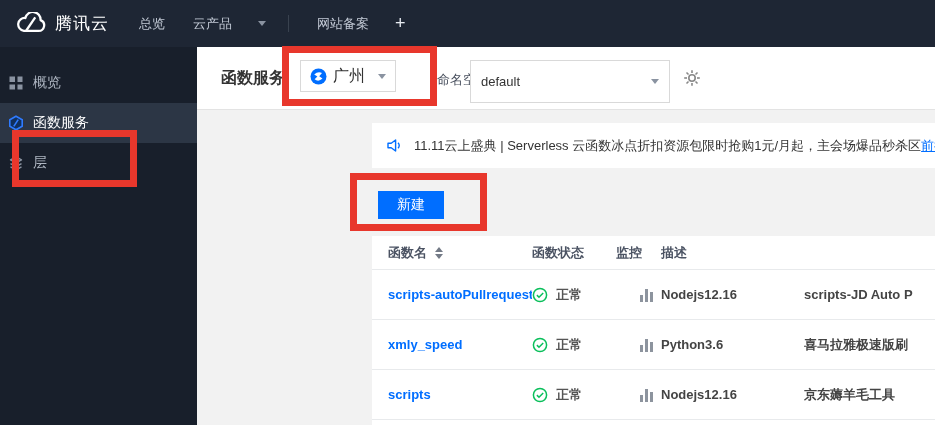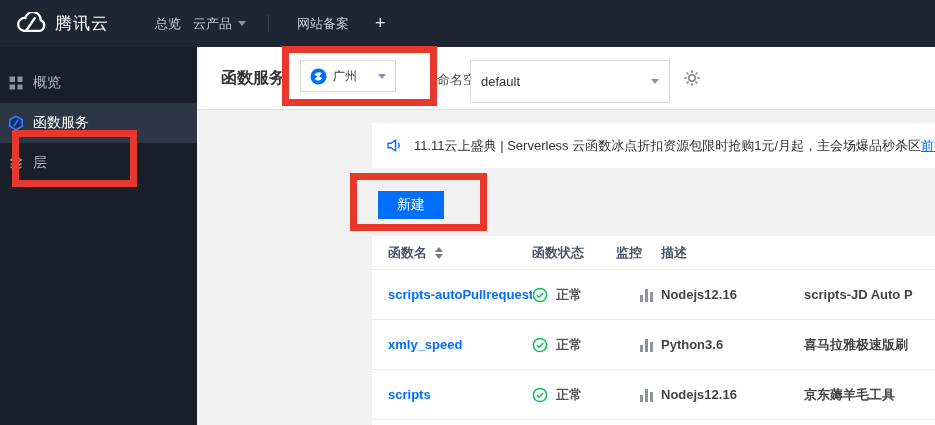--- a/index.html
+++ b/index.html
@@ -8,42 +8,42 @@
     background:#f2f2f2;
     font-family:"Liberation Sans","DejaVu Sans",sans-serif;
     -webkit-font-smoothing:antialiased;
   }
   
   .navbar{position:absolute;left:0;top:0;width:935px;height:47px;background:#1e2634;
     display:flex;align-items:center;color:#cfd5df;font-size:13px;}
   .logo-wrap{display:flex;align-items:flex-start;margin-left:16px;}
   .brand{color:#ffffff;font-size:17px;margin-left:9px;letter-spacing:1px;}
   .nav-item{cursor:pointer;display:flex;align-items:center;color:#c3cad6;}
-  .nav-overview{margin-left:46px;}
-  .nav-products{margin-left:12px;}
+  .nav-overview{margin-left:30px;}
+  .nav-products{margin-left:28px;gap:20px;}
   .caret-dn{width:0;height:0;border-left:4px solid transparent;border-right:4px solid transparent;
     border-top:5px solid #8a93a1;margin-left:6px;}
   .nav-divider{width:1px;height:17px;background:#39424f;margin-left:22px;}
   .nav-beian{margin-left:28px;}
   .nav-plus{margin-left:26px;font-size:18px;color:#e7ebf2;}
   
   .sidebar{position:absolute;left:0;top:47px;width:197px;height:378px;background:#181f2b;}
   .sidebar-title{color:#ffffff;font-size:16px;font-weight:bold;padding:21px 0 0 20px;}
   .side-list{margin-top:16px;}
   .side-item{height:40px;display:flex;align-items:center;padding-left:8px;
     color:#aeb6c2;font-size:14px;cursor:pointer;}
   .side-item .s-icon{width:16px;height:16px;margin-right:9px;display:inline-flex;}
   .side-item.active{background:#2c3645;color:#ffffff;}
   
   .pg-header{position:absolute;left:197px;top:47px;width:738px;height:62px;background:#ffffff;
     border-bottom:1px solid #e3e3e3;}
   .pg-title{position:absolute;left:24px;top:21px;font-size:16px;font-weight:bold;color:#333;}
   .region-box{position:absolute;left:103px;top:13px;width:96px;height:32px;border:1px solid #d9d9d9;
     background:#fff;display:flex;align-items:center;padding:0 9px;box-sizing:border-box;
-    font-size:12px;color:#333;cursor:pointer;}
+    font-size:16px;color:#333;cursor:pointer;}
   .region-box .r-label{margin-left:6px;}
   .region-box .caret-dn{margin-left:auto;}
   .ns-label{position:absolute;left:240px;top:24px;font-size:13px;color:#474e5c;}
   .ns-select{position:absolute;left:273px;top:13px;width:200px;height:43px;border:1px solid #d9d9d9;
     background:#fff;display:flex;align-items:center;padding:0 10px;box-sizing:border-box;
     font-size:13px;color:#333;cursor:pointer;}
   .ns-select .caret-dn{margin-left:auto;}
   .gear-btn{position:absolute;left:486px;top:22px;width:18px;height:18px;cursor:pointer;}
   
   .banner{position:absolute;left:372px;top:123px;width:563px;height:45px;background:#ffffff;

